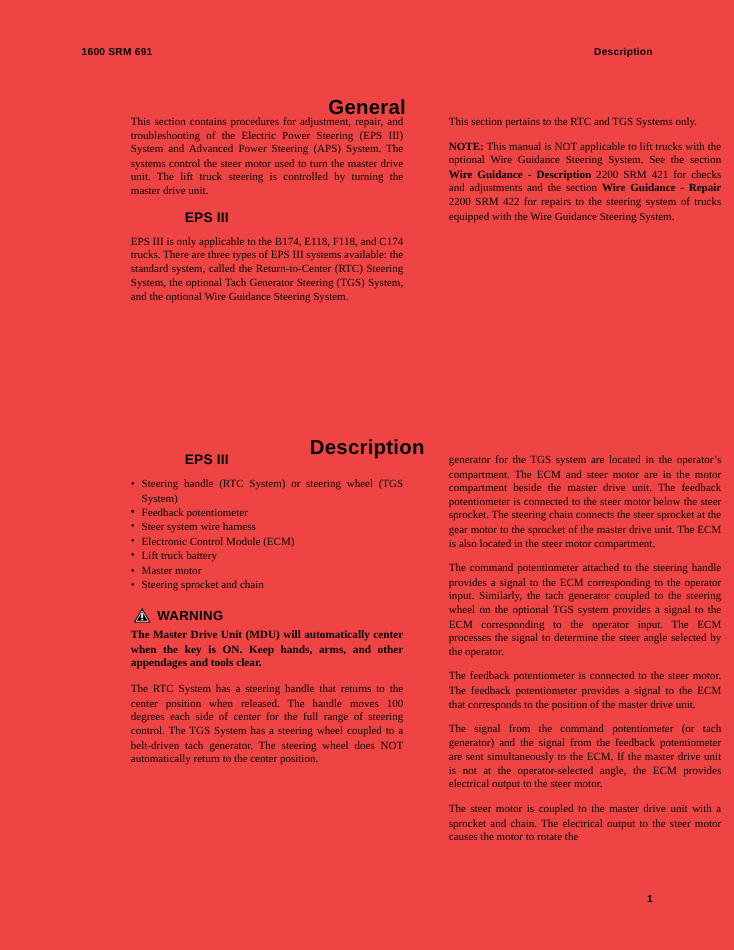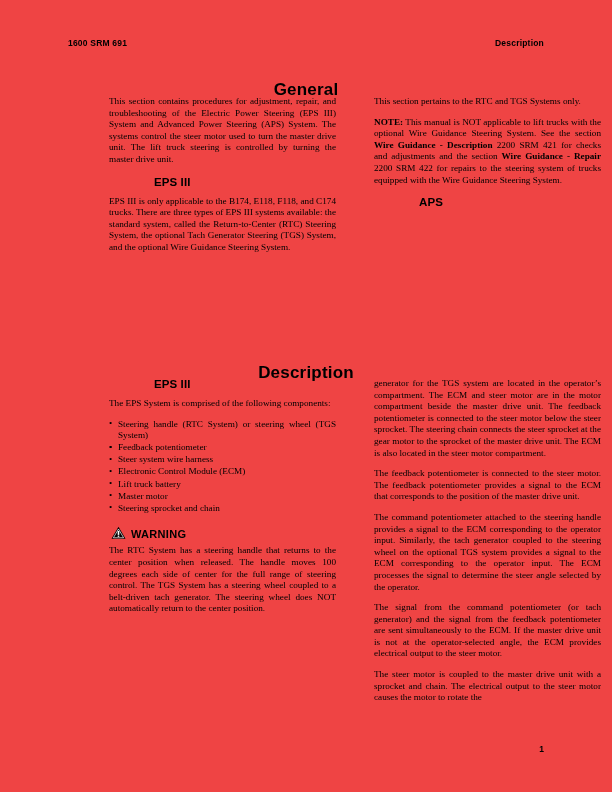--- a/index.html
+++ b/index.html
@@ -165,33 +165,31 @@
       <h2 class="sec-head">EPS III</h2>
 
       <p class="body">EPS III is only applicable to the B174, E118, F118, and C174 trucks. There are three types of EPS III systems available: the standard system, called the Return-to-Center (RTC) Steering System, the optional Tach Generator Steering (TGS) System, and the optional Wire Guidance Steering System.</p>
     </div>
 
     <div class="col">
       <p class="body">This section pertains to the RTC and TGS Systems only.</p>
 
       <p class="body"><span class="b">NOTE:</span><span> This manual is NOT applicable to lift trucks with the optional Wire Guidance Steering System. See the section </span><span class="b">Wire Guidance - Description</span><span> 2200 SRM 421 for checks and adjustments and the section </span><span class="b">Wire Guidance - Repair</span><span> 2200 SRM 422 for repairs to the steering system of trucks equipped with the Wire Guidance Steering System.</span></p>
 
-      <h2 class="sec-head">APS</h2>
 
     </div>
   </div>
 
   <h1 class="chapter-title" id="title-description">Description</h1>
 
   <div class="cols" id="block-description">
 
     <div class="col">
       <h2 class="sec-head first">EPS III</h2>
 
-      <p class="body">The EPS System is comprised of the following components:</p>
 
       <ul class="bullets">
         <li><span class="dot">•</span><span>Steering handle (RTC System) or steering wheel (TGS System)</span></li>
         <li><span class="dot">•</span></li>
         <li><span class="dot">•</span><span>Feedback potentiometer</span></li>
         <li><span class="dot">•</span><span>Steer system wire harness</span></li>
         <li><span class="dot">•</span><span>Electronic Control Module (ECM)</span></li>
         <li><span class="dot">•</span><span>Lift truck battery</span></li>
         <li><span class="dot">•</span><span>Master motor</span></li>
         <li><span class="dot">•</span><span>Steering sprocket and chain</span></li>
@@ -200,32 +198,33 @@
       <div class="warning-head">
         <svg class="warn-icon" viewBox="0 0 30 27">
           <path d="M15 1 L29 25 L1 25 Z" fill="#000000"></path>
           <path d="M15 5.5 L25.2 23 L4.8 23 Z" fill="none" stroke="#ffffff" stroke-width="1.4"></path>
           <rect x="13.4" y="9.5" width="3.2" height="7.8" fill="#ffffff"></rect>
           <rect x="13.4" y="18.6" width="3.2" height="2.6" fill="#ffffff"></rect>
         </svg>
         <span class="warning-label">WARNING</span>
       </div>
 
+      <p class="warning-text">The Master Drive Unit (MDU) will automatically center when the key is ON. Keep hands, arms, and other appendages and tools clear.</p>
 
       <p class="body">The RTC System has a steering handle that returns to the center position when released. The handle moves 100 degrees each side of center for the full range of steering control. The TGS System has a steering wheel coupled to a belt-driven tach generator. The steering wheel does NOT automatically return to the center position.</p>
 
     </div>
 
     <div class="col">
       <p class="body">generator for the TGS system are located in the operator’s compartment. The ECM and steer motor are in the motor compartment beside the master drive unit. The feedback potentiometer is connected to the steer motor below the steer sprocket. The steering chain connects the steer sprocket at the gear motor to the sprocket of the master drive unit. The ECM is also located in the steer motor compartment.</p>
 
+      <p class="body">The command potentiometer attached to the steering handle provides a signal to the ECM corresponding to the operator input. Similarly, the tach generator coupled to the steering wheel on the optional TGS system provides a signal to the ECM corresponding to the operator input. The ECM processes the signal to determine the steer angle selected by the operator.</p>
+
       <p class="body">The feedback potentiometer is connected to the steer motor. The feedback potentiometer provides a signal to the ECM that corresponds to the position of the master drive unit.</p>
 
-      <p class="body">The command potentiometer attached to the steering handle provides a signal to the ECM corresponding to the operator input. Similarly, the tach generator coupled to the steering wheel on the optional TGS system provides a signal to the ECM corresponding to the operator input. The ECM processes the signal to determine the steer angle selected by the operator.</p>
-
       <p class="body">The signal from the command potentiometer (or tach generator) and the signal from the feedback potentiometer are sent simultaneously to the ECM. If the master drive unit is not at the operator-selected angle, the ECM provides electrical output to the steer motor.</p>
 
       <p class="body">The steer motor is coupled to the master drive unit with a sprocket and chain. The electrical output to the steer motor causes the motor to rotate the</p>
     </div>
   </div>
 
   <div class="folio">1</div>
 
 </div>
 

